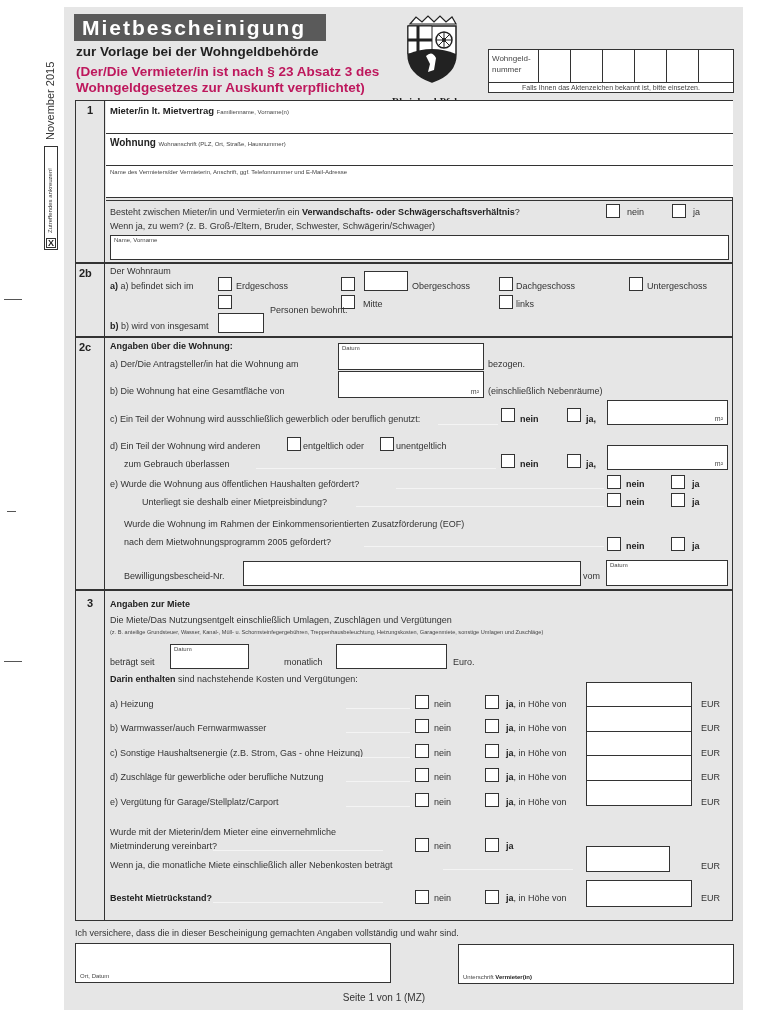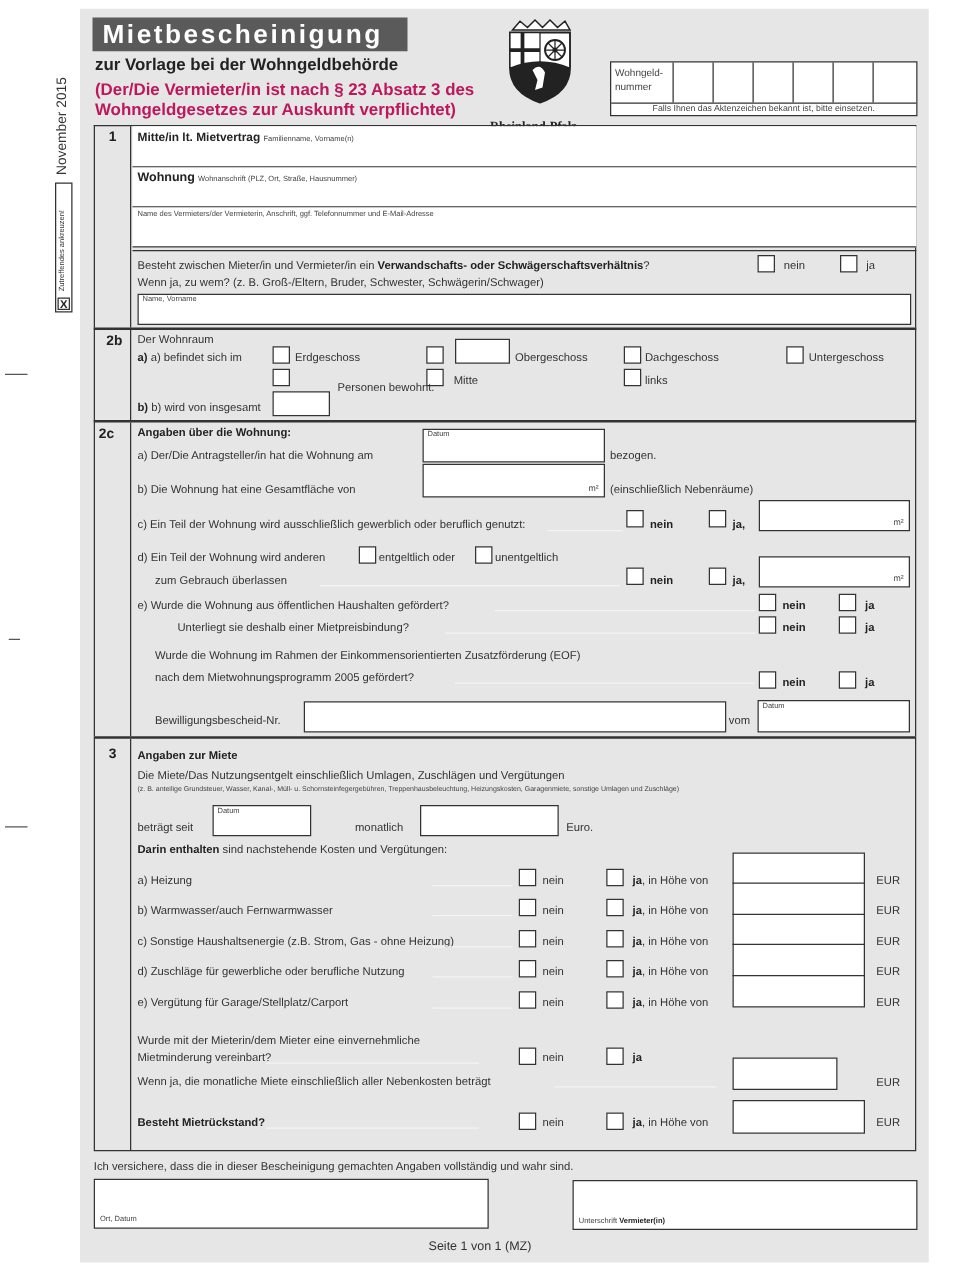--- a/index.html
+++ b/index.html
@@ -85,39 +85,39 @@
   <div class="cell" style="left:114px"></div>
   <div class="cell" style="left:146px"></div>
   <div class="cell" style="left:178px"></div>
   <div class="cell" style="left:210px;border-right:none;width:34px"></div>
   <div class="note">Falls Ihnen das Aktenzeichen bekannt ist, bitte einsetzen.</div>
 </div>
 
 <div class="sec" style="top:100px;height:162px;">
   <div class="secnum">1</div>
   <div class="fill abs" style="left:30px;top:0;width:627px;height:33px;border-bottom:1px solid #333;"></div>
-  <div class="t" style="left:34px;top:4px;"><span class="b" style="font-size:9.5px">Mitte/in lt. Mietvertrag</span> <span class="tiny">Familienname, Vorname(n)</span></div>
+  <div class="t" style="left:34px;top:4px;"><span class="b" style="font-size:9.5px">Mieter/in lt. Mietvertrag</span> <span class="tiny">Familienname, Vorname(n)</span></div>
   <div class="fill abs" style="left:30px;top:33px;width:627px;height:32px;border-bottom:1px solid #333;"></div>
   <div class="t" style="left:34px;top:36px;"><span class="b" style="font-size:10px">Wohnung</span> <span class="tiny">Wohnanschrift (PLZ, Ort, Straße, Hausnummer)</span></div>
   <div class="fill abs" style="left:30px;top:65px;width:627px;height:32px;border-bottom:1px solid #333;"></div>
   <div class="t tiny" style="left:34px;top:68px;">Name des Vermieters/der Vermieterin, Anschrift, ggf. Telefonnummer und E-Mail-Adresse</div>
   <div class="abs" style="left:30px;top:97px;width:627px;height:1px;background:#333;top:99px"></div>
   <div class="t" style="left:34px;top:106px;"><span>Besteht zwischen Mieter/in und Vermieter/in ein </span><span class="b">Verwandschafts- oder Schwägerschaftsverhältnis</span><span>?</span></div>
   <div class="cb" style="left:530px;top:103px;"></div>
   <div class="t" style="left:551px;top:106px;">nein</div>
   <div class="cb" style="left:596px;top:103px;"></div>
   <div class="t" style="left:617px;top:106px;">ja</div>
   <div class="t" style="left:34px;top:120px;">Wenn ja, zu wem? (z. B. Groß-/Eltern, Bruder, Schwester, Schwägerin/Schwager)</div>
   <div class="box" style="left:34px;top:134px;width:619px;height:25px;">
       <span class="boxlbl">Name, Vorname</span>
     </div>
 </div>
 
 <div class="sec" style="top:262px;height:74px;border-top:2px solid #333;">
-  <div class="secnum" style="text-align:center;padding-left:3px;">2b</div>
+  <div class="secnum" style="text-align:left;padding-left:3px;">2b</div>
   <div class="t" style="left:34px;top:2px;">Der Wohnraum</div>
   <div class="t" style="left:34px;top:17px;"><span class="b">a)</span> <span>a) befindet sich im</span></div>
   <div class="cb" style="left:142px;top:13px;"></div>
   <div class="t" style="left:160px;top:17px;">Erdgeschoss</div>
   <div class="cb" style="left:265px;top:13px;"></div>
   <div class="box" style="left:288px;top:7px;width:44px;height:20px;"></div>
   <div class="t" style="left:336px;top:17px;">Obergeschoss</div>
   <div class="cb" style="left:423px;top:13px;"></div>
   <div class="t" style="left:440px;top:17px;">Dachgeschoss</div>
   <div class="cb" style="left:553px;top:13px;"></div>

